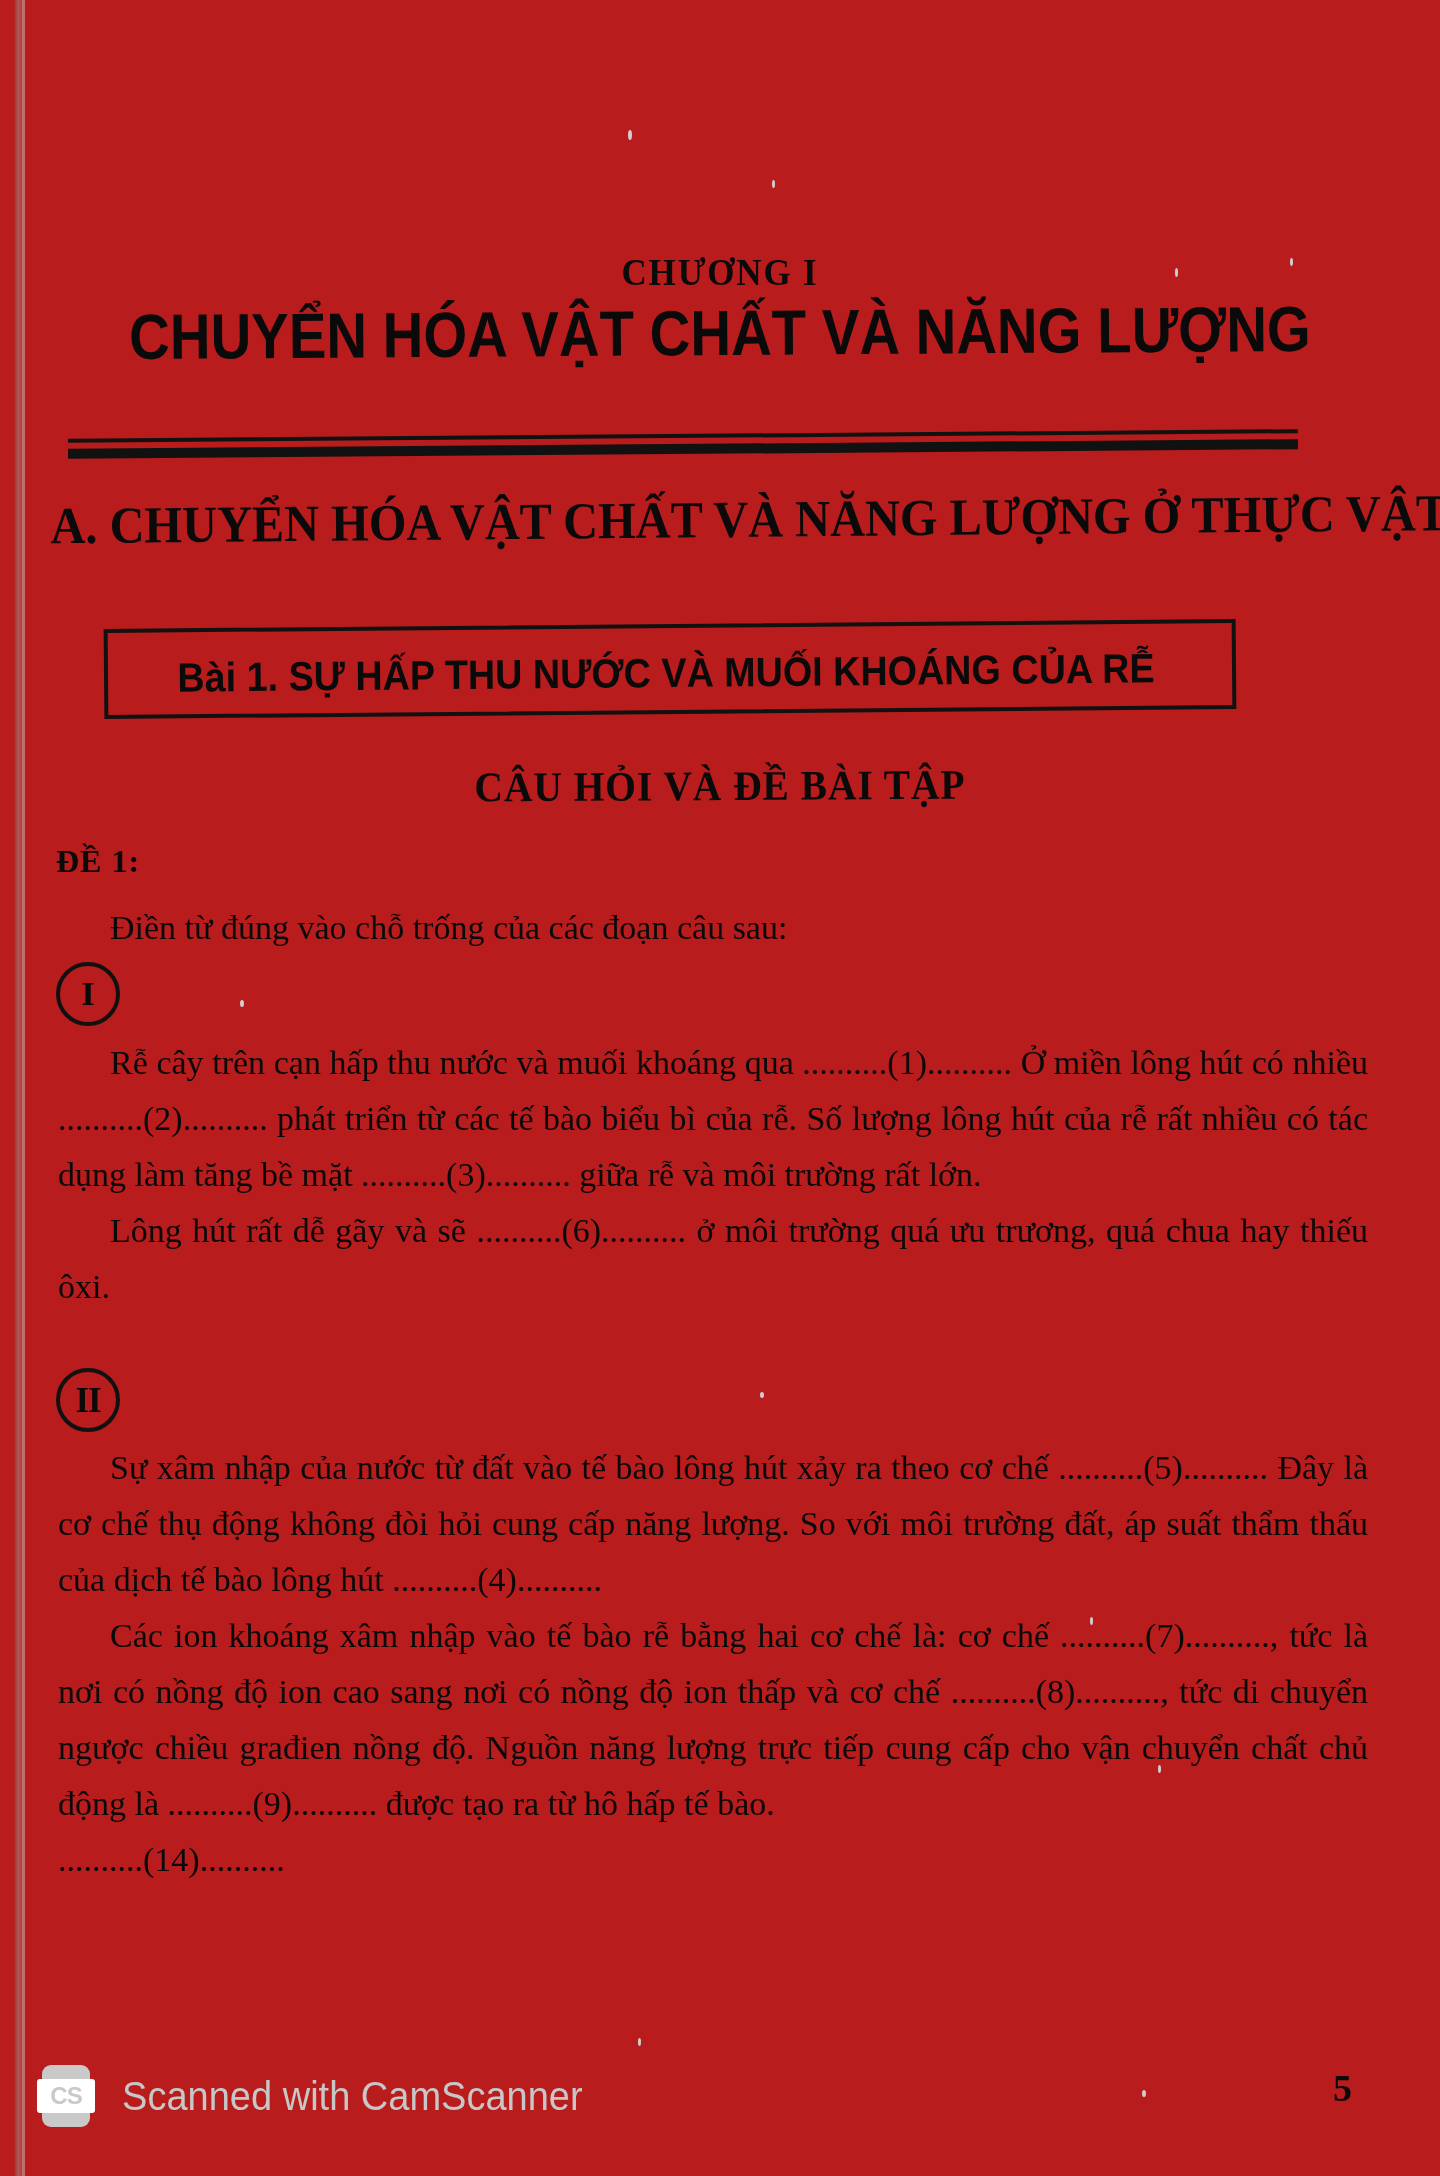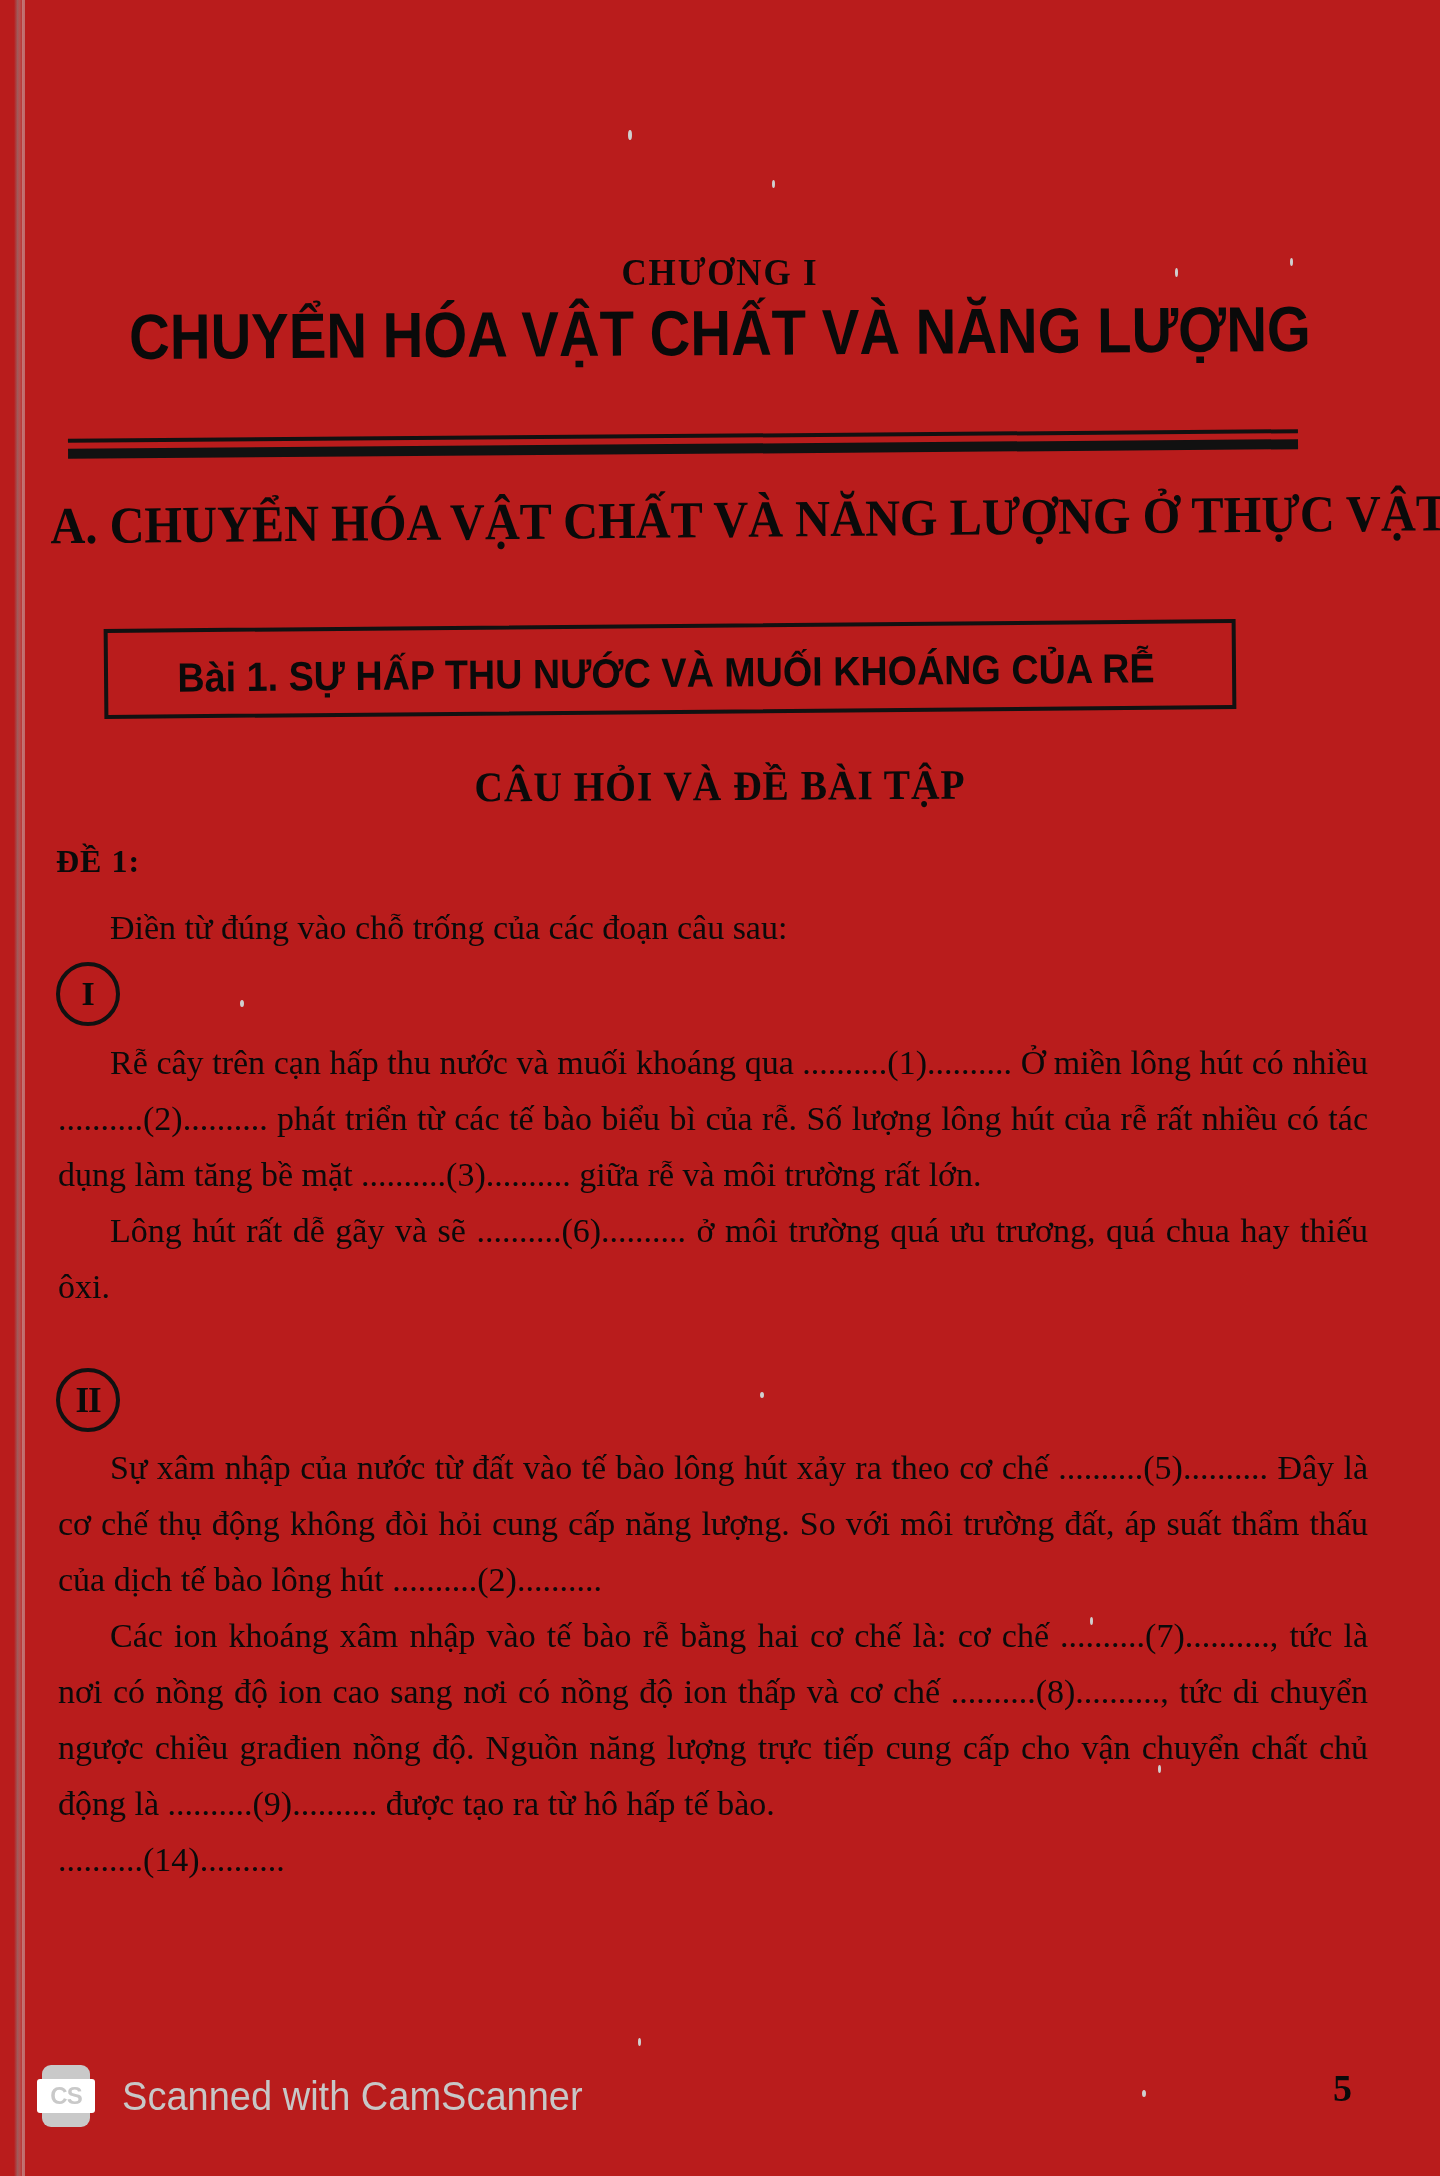--- a/index.html
+++ b/index.html
@@ -284,21 +284,21 @@
   <div class="roman-mark" style="top:962px;">I</div>
 
   <div class="body-block" style="top:1035px;">
     <p class="indent">Rễ cây trên cạn hấp thu nước và muối khoáng qua ..........(1).......... Ở miền lông hút có nhiều ..........(2).......... phát triển từ các tế bào biểu bì của rễ. Số lượng lông hút của rễ rất nhiều có tác dụng làm tăng bề mặt ..........(3).......... giữa rễ và môi trường rất lớn.</p>
     <p class="indent">Lông hút rất dễ gãy và sẽ ..........(6).......... ở môi trường quá ưu trương, quá chua hay thiếu ôxi.</p>
   </div>
 
   <div class="roman-mark two" style="top:1368px;">II</div>
 
   <div class="body-block" style="top:1440px;">
-    <p class="indent">Sự xâm nhập của nước từ đất vào tế bào lông hút xảy ra theo cơ chế ..........(5).......... Đây là cơ chế thụ động không đòi hỏi cung cấp năng lượng. So với môi trường đất, áp suất thẩm thấu của dịch tế bào lông hút ..........(2)..........</p>
+    <p class="indent">Sự xâm nhập của nước từ đất vào tế bào lông hút xảy ra theo cơ chế ..........(5).......... Đây là cơ chế thụ động không đòi hỏi cung cấp năng lượng. So với môi trường đất, áp suất thẩm thấu của dịch tế bào lông hút ..........(4)..........</p>
     <p class="indent">Các ion khoáng xâm nhập vào tế bào rễ bằng hai cơ chế là: cơ chế ..........(7).........., tức là nơi có nồng độ ion cao sang nơi có nồng độ ion thấp và cơ chế ..........(8).........., tức di chuyển ngược chiều građien nồng độ. Nguồn năng lượng trực tiếp cung cấp cho vận chuyển chất chủ động là ..........(9).......... được tạo ra từ hô hấp tế bào.</p>
     <p class="last">..........(14)..........</p>
   </div>
 
   <div class="watermark">
     <div class="cs-logo">
       <span>CS</span>
     </div>
     <div class="wm-text">Scanned with CamScanner</div>
   </div>

